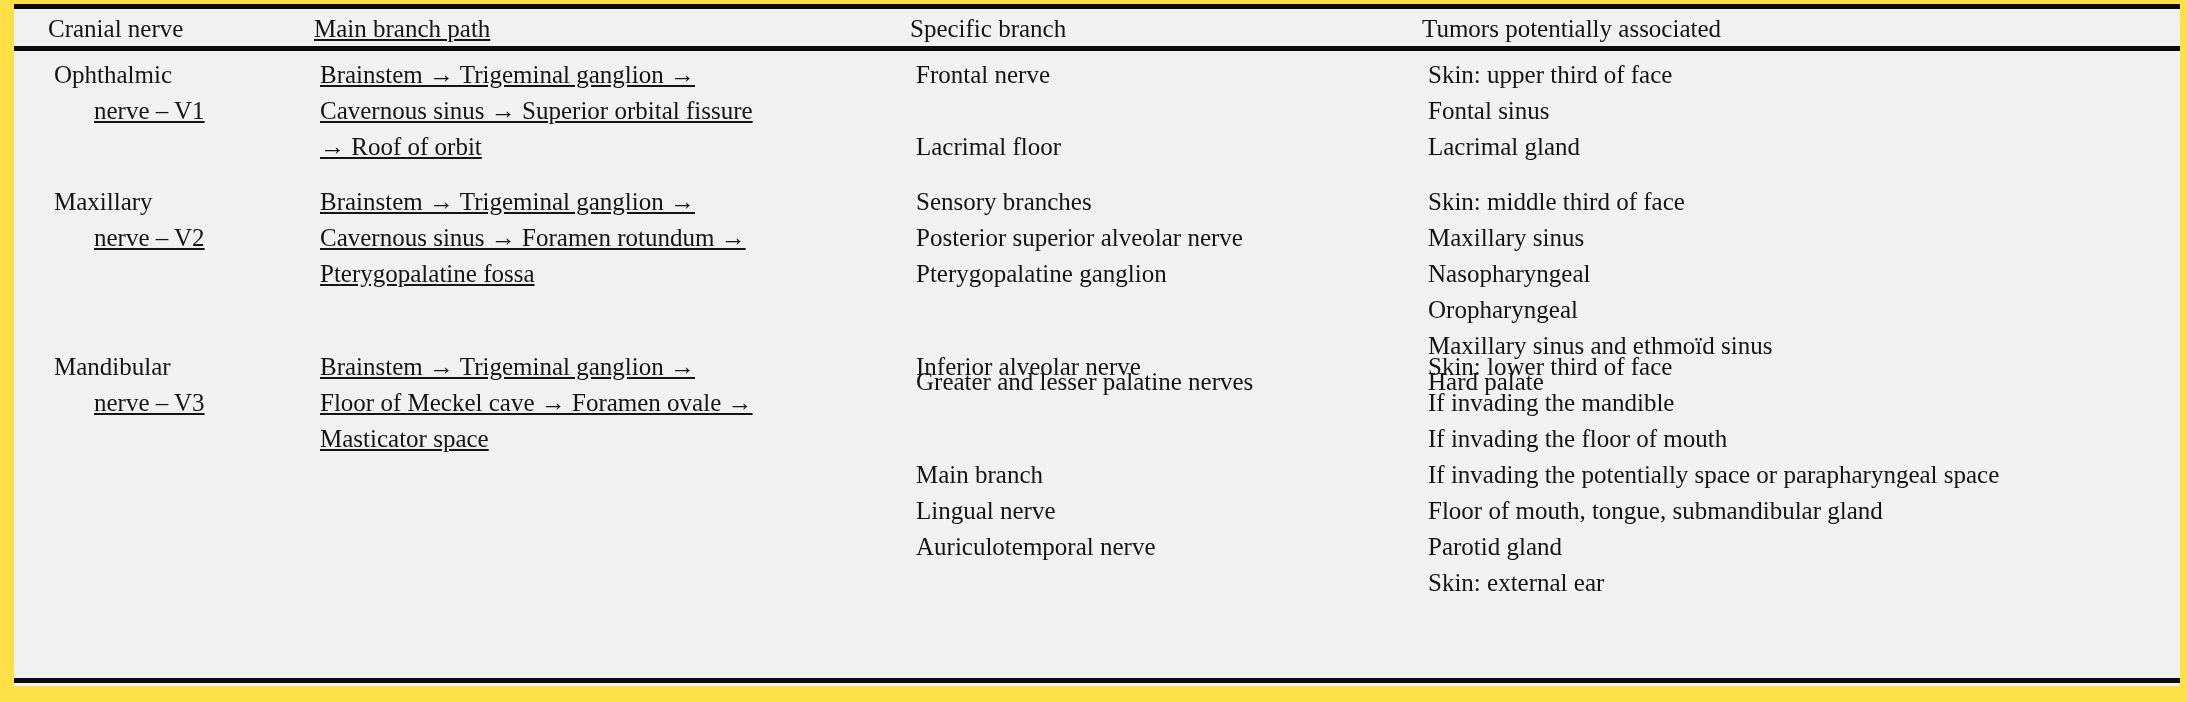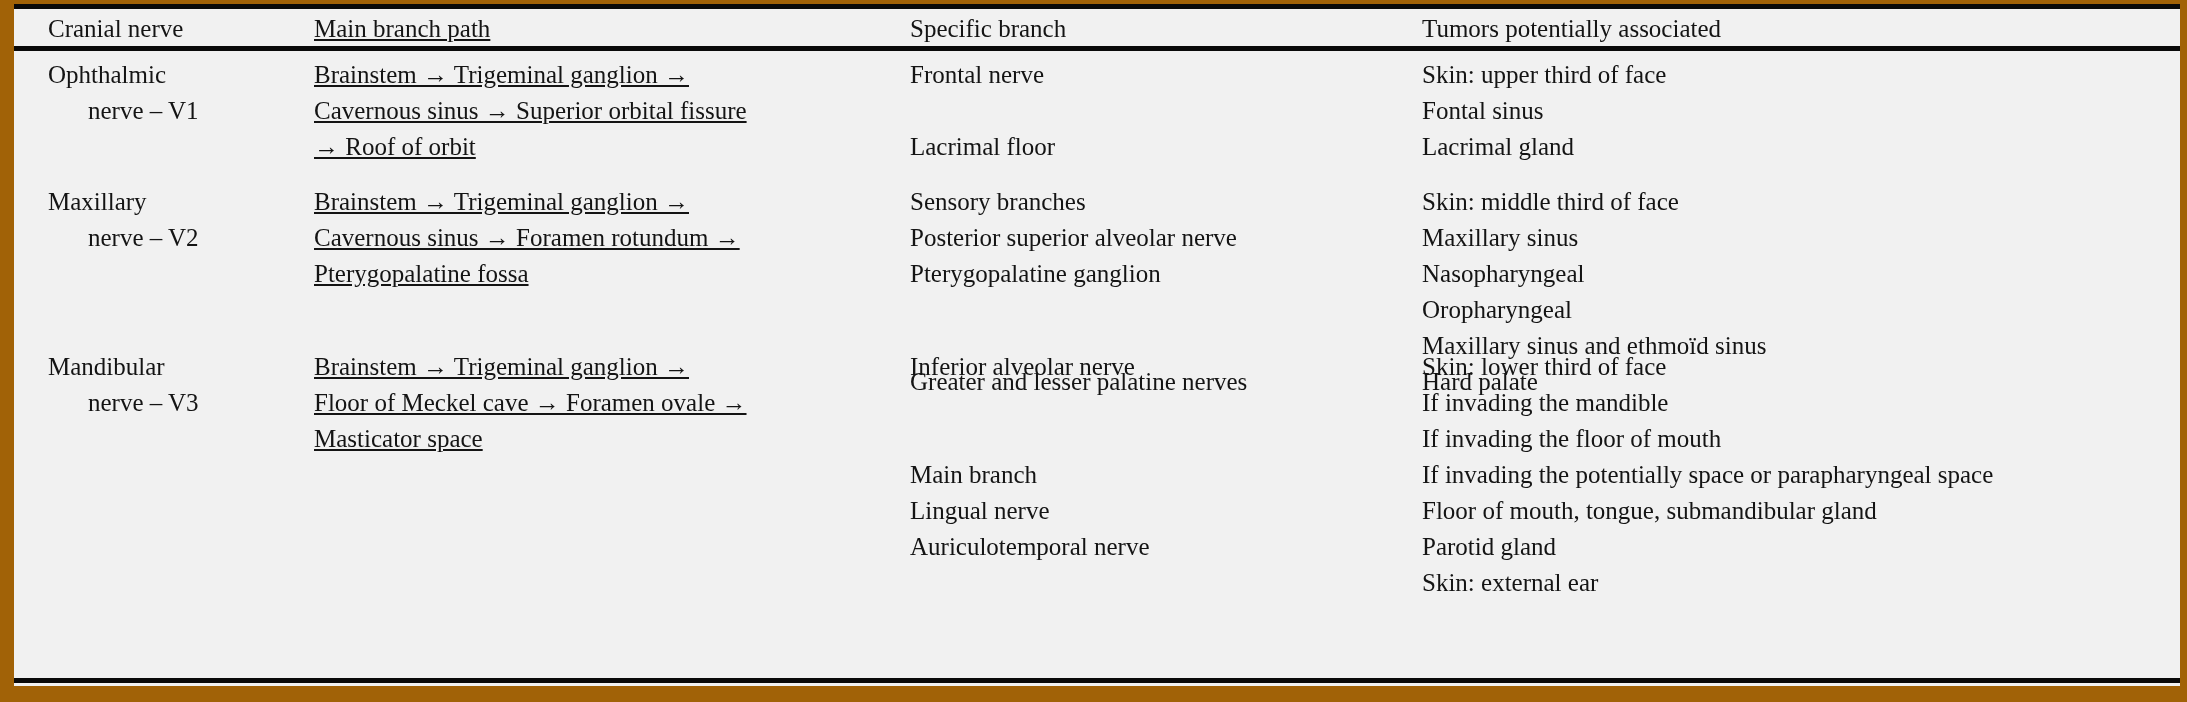--- a/index.html
+++ b/index.html
@@ -11,21 +11,21 @@
     width: 2187px;
     height: 702px;
     font-family: "Liberation Serif", "DejaVu Serif", serif;
     overflow: hidden;
   }
 
   #table-root {
     position: relative;
     width: 2187px;
     height: 702px;
-    background: #a16207;
+    background: #fde047;
   }
 
   .table-surface {
     position: absolute;
     left: 14px;
     top: 4px;
     width: 2166px;
     height: 682px;
     background: #f1f1f1;
   }
@@ -49,22 +49,22 @@
     white-space: nowrap;
   }
   .col-1 { left: 48px;   width: 250px; }
   .col-2 { left: 314px;  width: 600px; text-decoration: underline; }
   .col-3 { left: 910px;  width: 500px; }
   .col-4 { left: 1422px; width: 740px; }
 
   
   .header-row .col { top: 11px; }
 
-  .cell-line { display: block; }
-  .cell-line.indent { padding-left: 40px; }
+  .cell-line { display: block; margin-left: 6px; }
+  .cell-line.indent { padding-left: 40px; text-decoration: underline; }
   .cell-line.blank  { visibility: hidden; }
 
   
   .body-block { position: absolute; left: 0; width: 2187px; }
   .block-v1 { top: 57px; }
   .block-v2 { top: 184px; }
   .block-v3 { top: 349px; }
 
   .body-block .col { position: absolute; top: 0; }
 </style>

